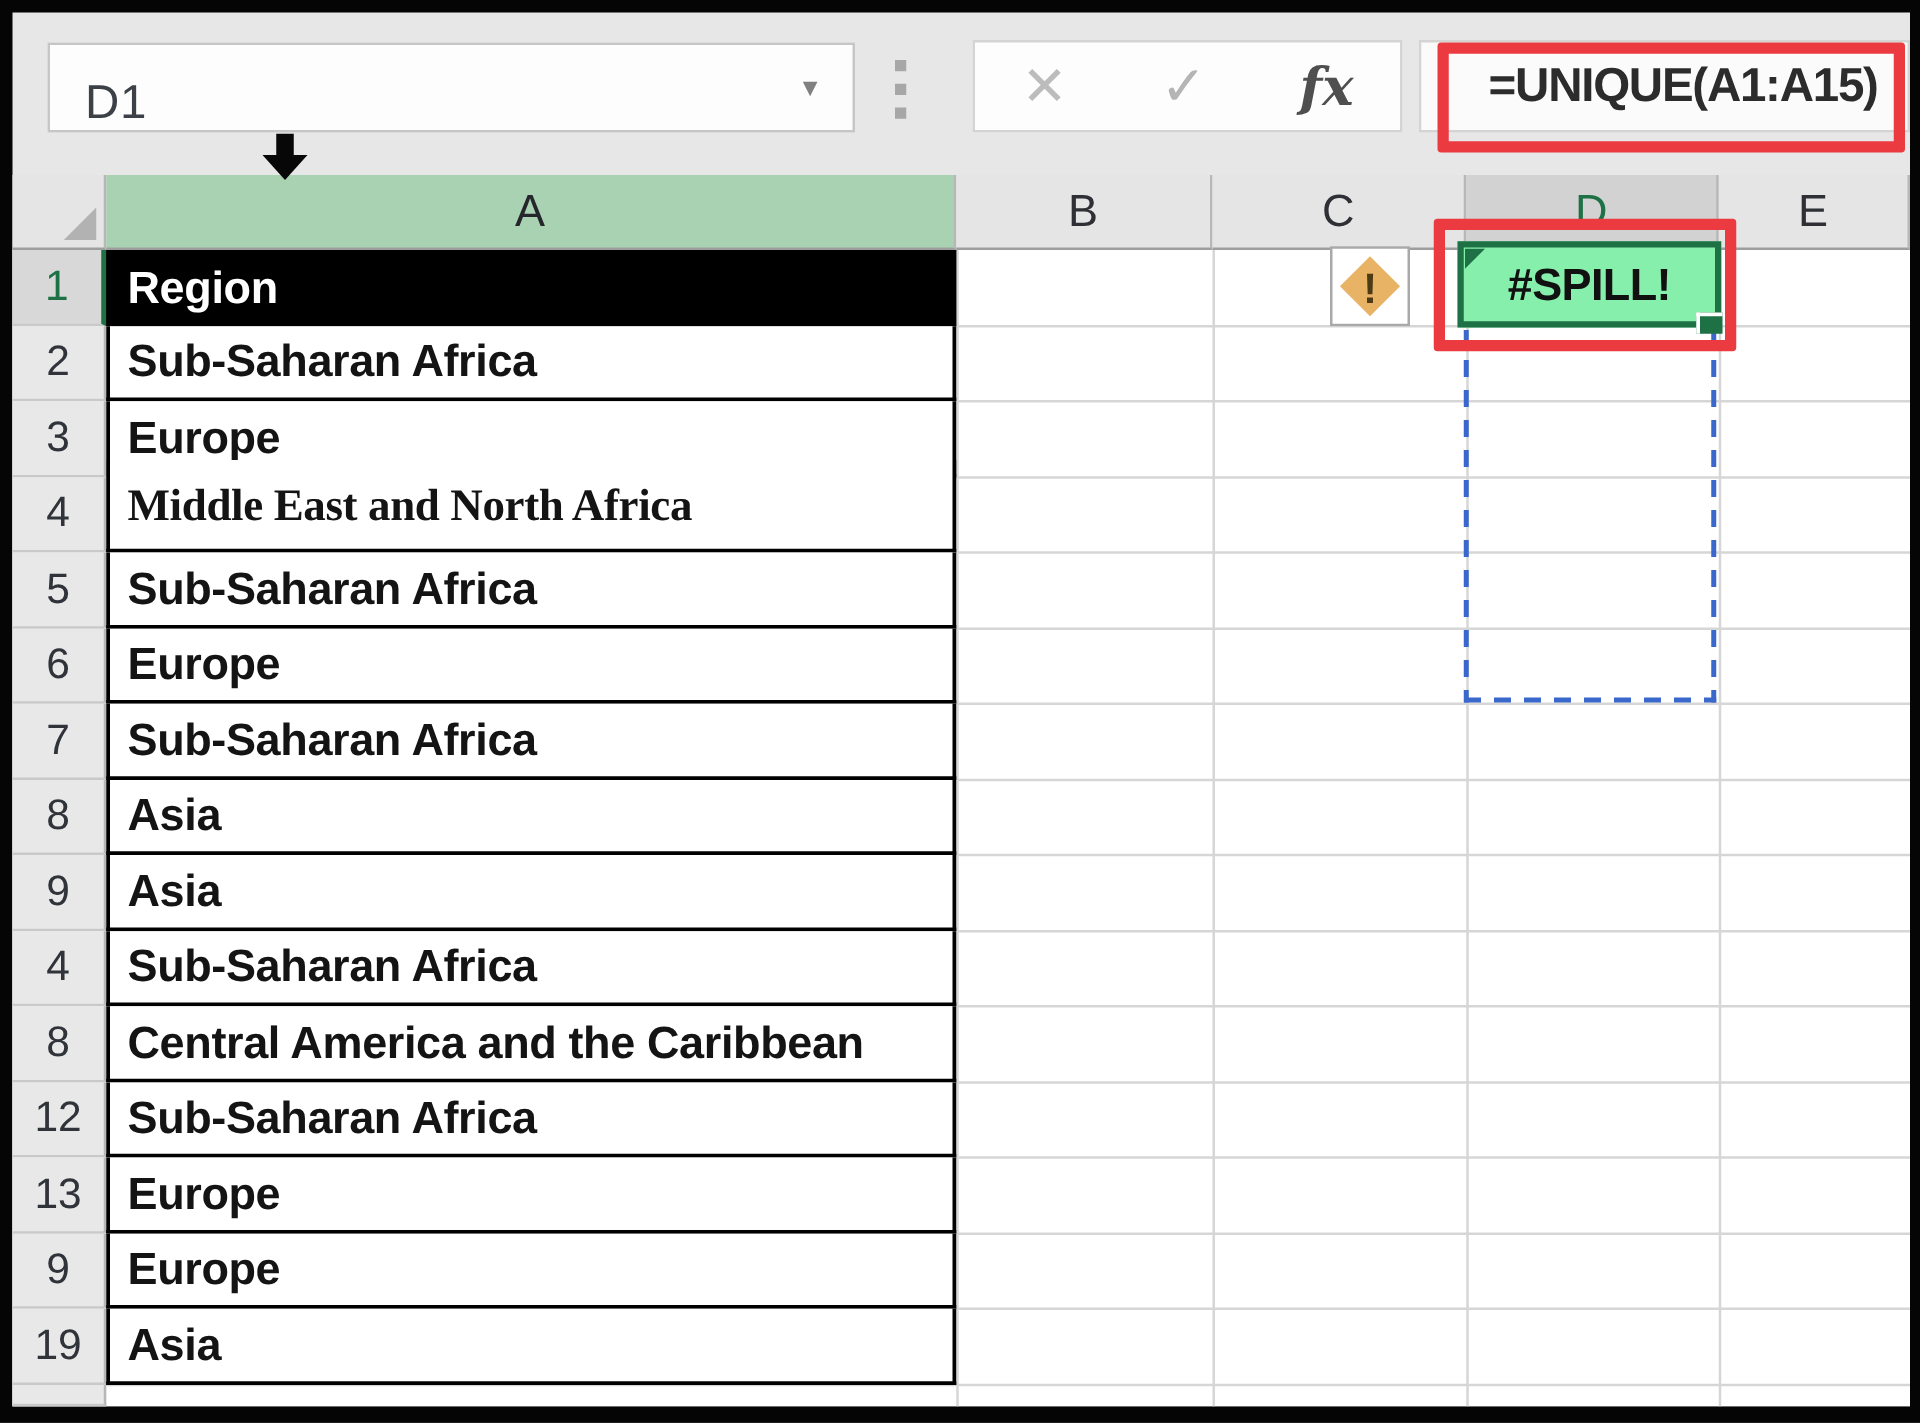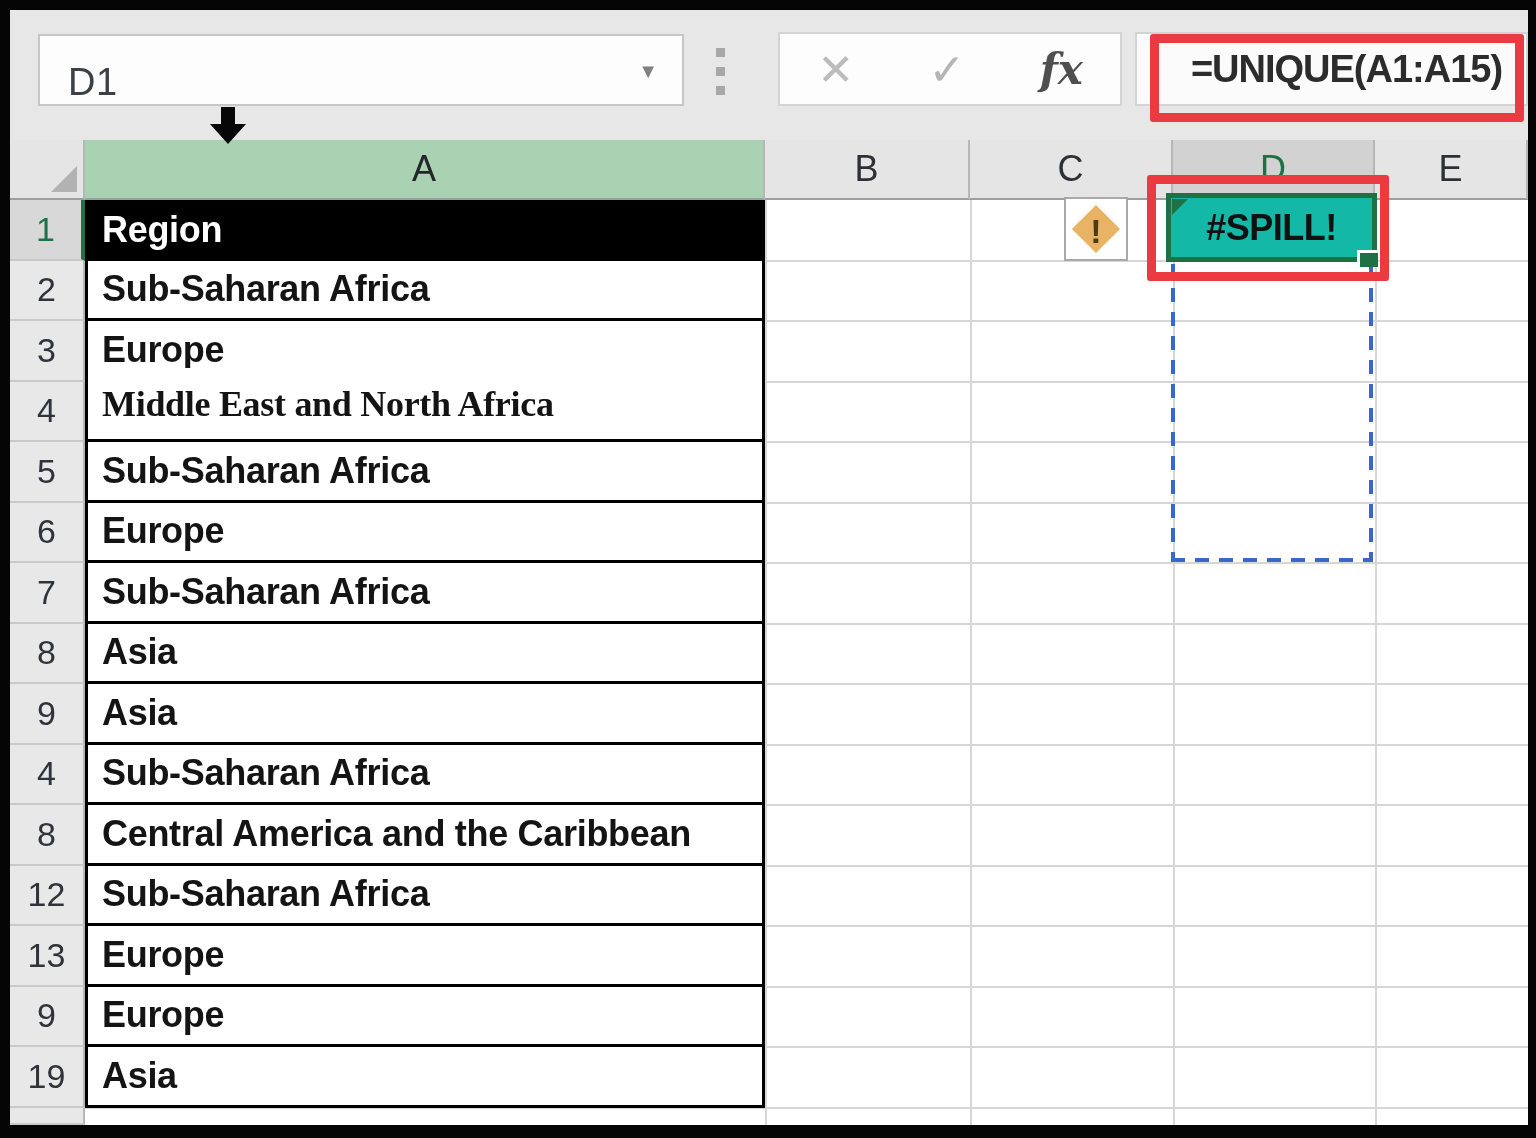--- a/index.html
+++ b/index.html
@@ -63,21 +63,21 @@
   
   .warnbox { left:1064px; top:197px; width:64px; height:64px; background:#fff;
              border:2px solid #a9a9a9; z-index:6; }
   .diamond { position:absolute; left:13px; top:13px; width:34px; height:34px;
              background:#e9b365; transform:rotate(45deg); }
   .warnbox .bang { position:absolute; left:0; top:4px; width:60px; height:56px; display:flex;
                    align-items:center; justify-content:center; font-size:34px;
                    font-weight:800; color:#4c3b14; z-index:2; }
 
   
-  .d1cell { left:1166px; top:193px; width:211px; height:69px; background:#14b8a6;
+  .d1cell { left:1166px; top:193px; width:211px; height:69px; background:#86efac;
             border:5px solid #1e7145; display:flex; align-items:center;
             justify-content:center; z-index:8; }
   .d1cell .spilltext { font-size:36px; font-weight:700; color:#111; letter-spacing:-0.5px; }
   .d1-tri { position:absolute; left:1px; top:1px; width:0; height:0;
             border-top:16px solid #1e7145; border-right:16px solid transparent; }
   .fill-handle { position:absolute; right:-6px; bottom:-10px; width:21px; height:17px;
                  background:#1e7145; border-left:3px solid #fff; border-top:3px solid #fff; z-index:9; }
 
   
   .dashv { top:264px; width:4px; height:298px; z-index:3;

